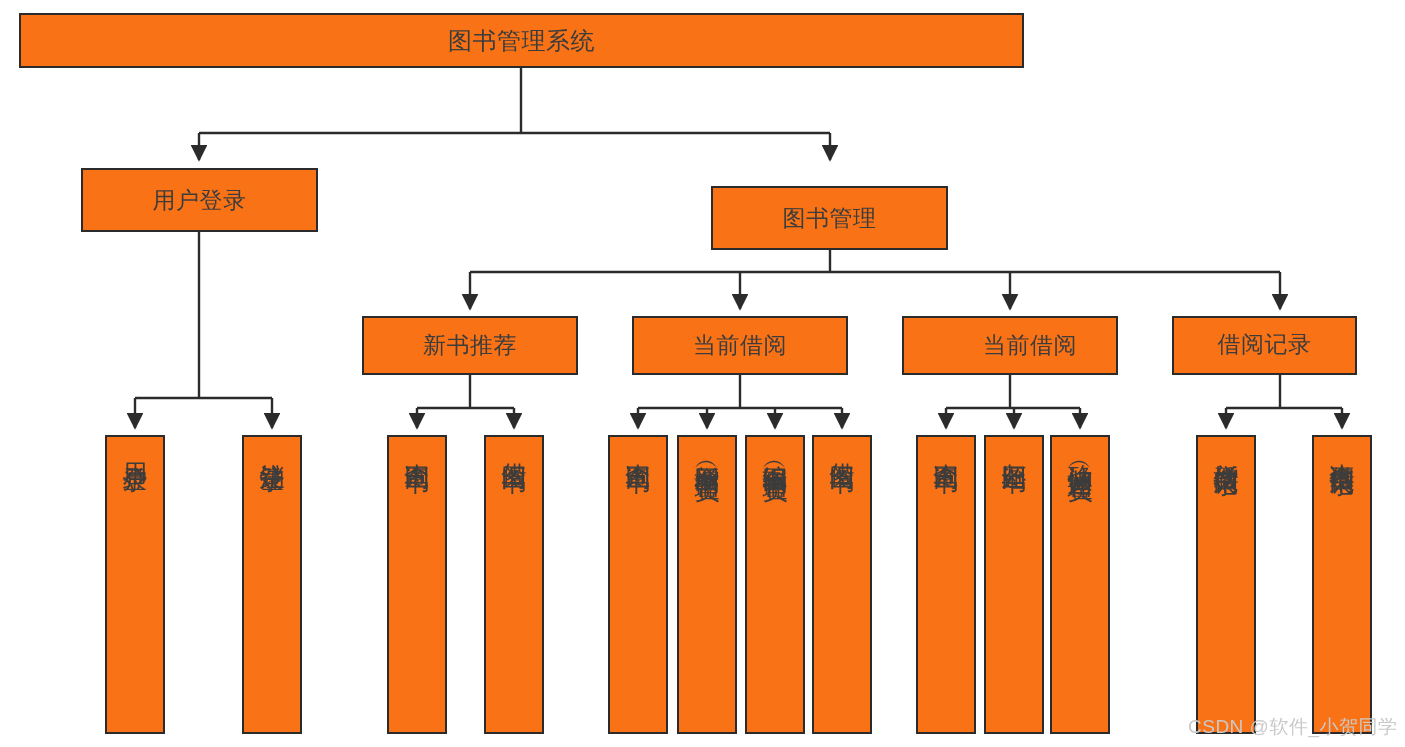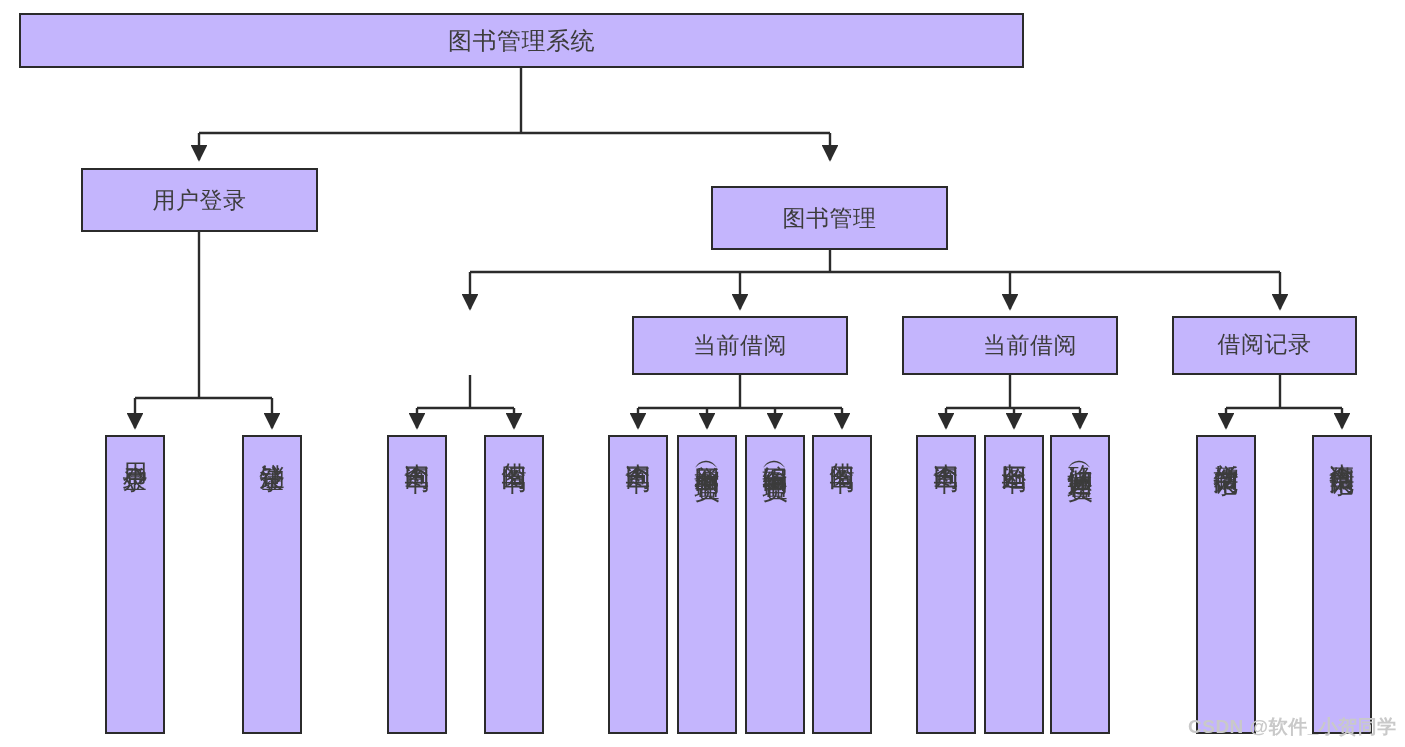--- a/index.html
+++ b/index.html
@@ -22,21 +22,21 @@
   #wires {
     position: absolute;
     left: 0;
     top: 0;
     width: 1405px;
     height: 747px;
   }
   .node {
     position: absolute;
     box-sizing: border-box;
-    background: #c4b5fd;
+    background: #f97316;
     border: 2px solid #2b2b2b;
     display: flex;
     align-items: center;
     justify-content: center;
     color: #3c3c3c;
     z-index: 2;
   }
   .node .label {
     display: block;
     text-align: center;
@@ -69,21 +69,20 @@
     padding-top: 2px;
   }
   .watermark {
     position: absolute;
     color: #c9c9c9;
     font-size: 19px;
     letter-spacing: 0.5px;
     white-space: nowrap;
     z-index: 3;
     user-select: none;
-    font-weight: bold;
   }
 </style>
 </head>
 <body>
 
 <div id="canvas">
 
   <svg id="wires" viewBox="0 0 1405 747" xmlns="http://www.w3.org/2000/svg">
     <defs>
       <marker id="arrow" viewBox="0 0 10 10" refX="9" refY="5" markerWidth="7" markerHeight="7" orient="auto-start-reverse">
@@ -138,20 +137,23 @@
     <span class="label">图书管理系统</span>
   </div>
 
   <div class="node h" style="left:81px; top:168px; width:237px; height:64px;">
     <span class="label">用户登录</span>
   </div>
   <div class="node h" style="left:711px; top:186px; width:237px; height:64px;">
     <span class="label">图书管理</span>
   </div>
 
+  <div class="node h" style="left:362px; top:316px; width:216px; height:59px;">
+    <span class="label">新书推荐</span>
+  </div>
   <div class="node h" style="left:632px; top:316px; width:216px; height:59px;">
     <span class="label">当前借阅</span>
   </div>
   <div class="node h" style="left:902px; top:316px; width:216px; height:59px;padding-left:40px;">
     <span class="label">当前借阅</span>
   </div>
   <div class="node h" style="left:1172px; top:316px; width:185px; height:59px;font-family:Liberation Serif, serif;">
     <span class="label">借阅记录</span>
   </div>
 

